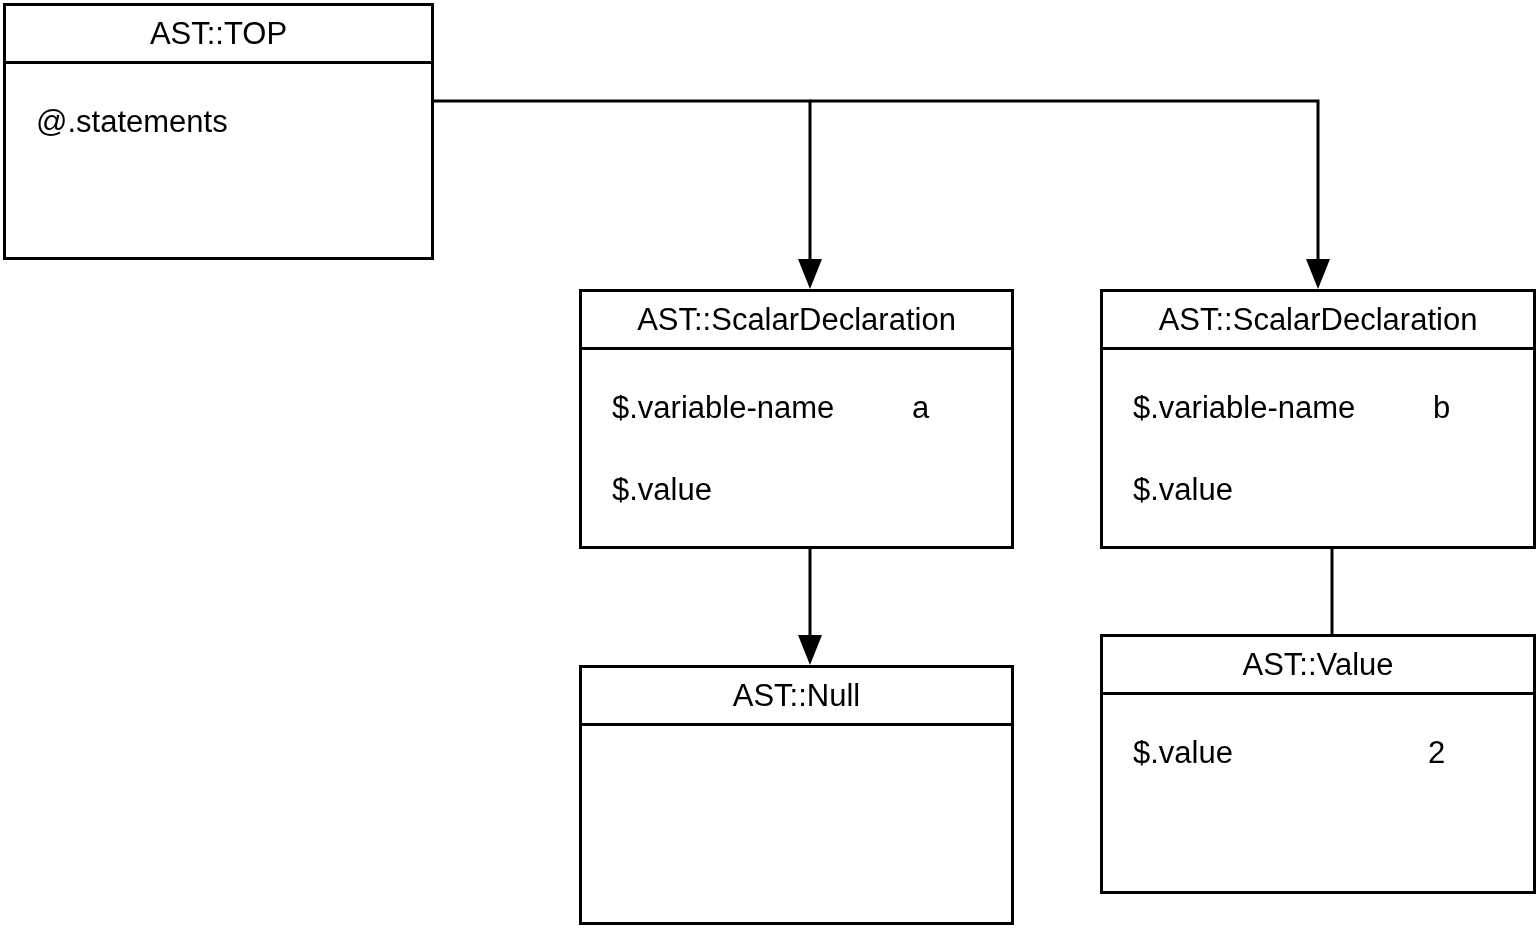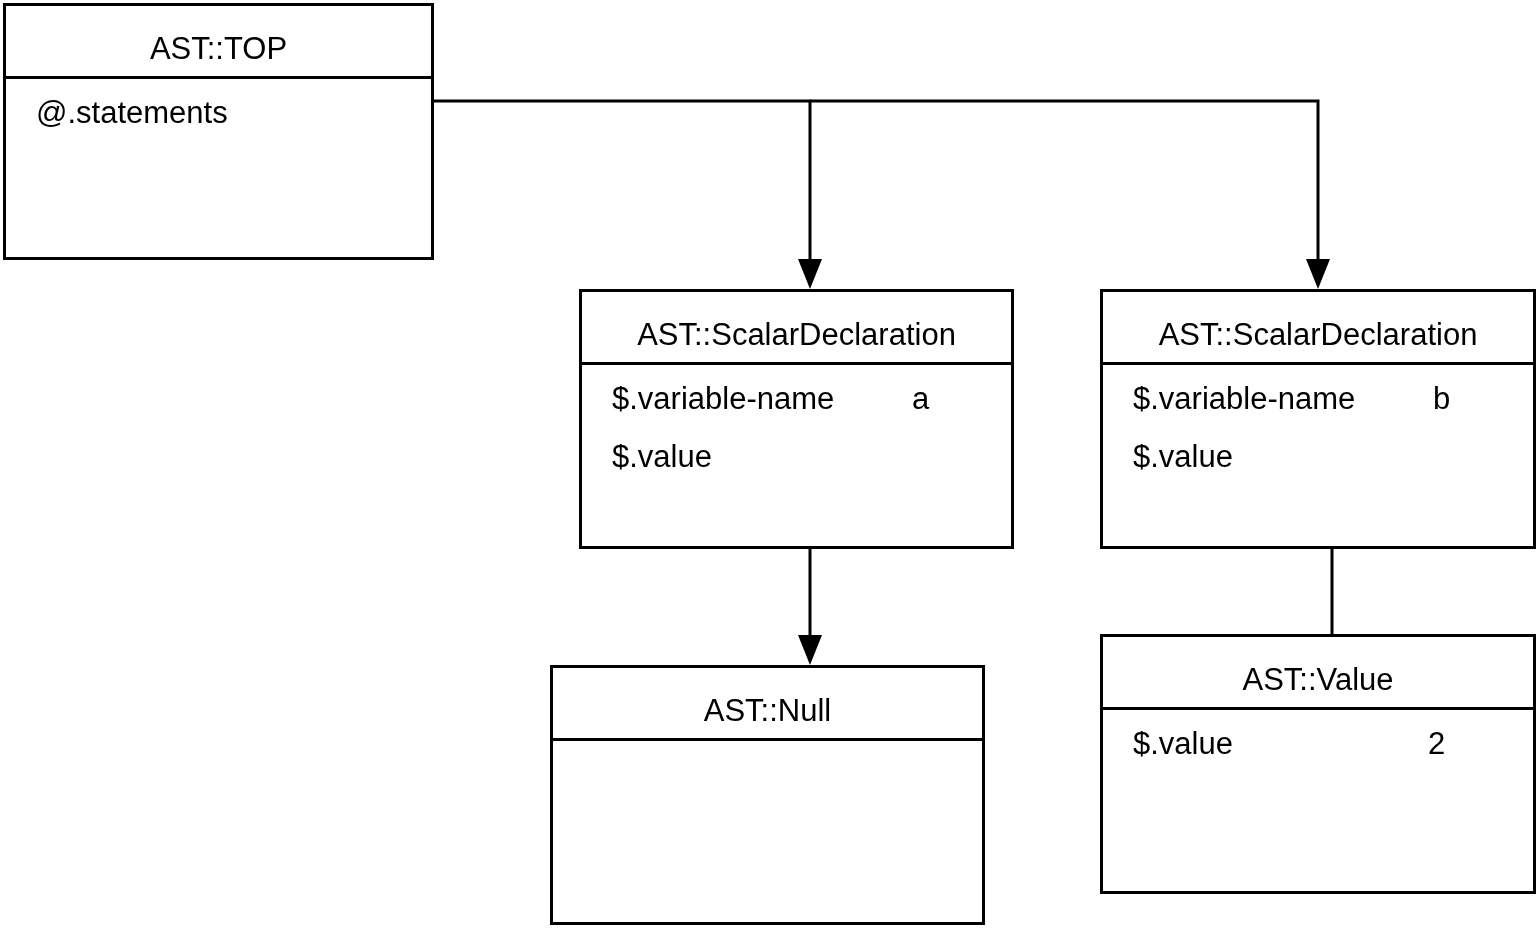--- a/index.html
+++ b/index.html
@@ -27,37 +27,37 @@
   .node-title {
     box-sizing: border-box;
     height: 58px;
     border-bottom: 3px solid #000000;
     display: flex;
     align-items: center;
     justify-content: center;
     font-size: 31px;
     line-height: 1;
     white-space: nowrap;
-    margin-top: 15px;
   }
   .node-body {
     position: relative;
     box-sizing: border-box;
     height: calc(100% - 58px);
     padding-top: 18px;
   }
   .field-row {
     position: relative;
     display: flex;
     align-items: baseline;
     height: 58px;
     padding-left: 30px;
     font-size: 31px;
     line-height: 1;
     white-space: nowrap;
+    margin-top: 24px;
   }
   .field-key { display: inline-block; }
   .field-val {
     position: absolute;
     font-size: 31px;
   }
   svg.wires {
     position: absolute;
     left: 0;
     top: 0;
@@ -121,21 +121,21 @@
       <div class="field-row">
         <span class="field-key">$.variable-name</span>
         <span class="field-val" style="left:330px;">b</span>
       </div>
       <div class="field-row">
         <span class="field-key">$.value</span>
       </div>
     </div>
   </div>
 
-  <div class="node" style="left:550px; top:665px; width:435px; height:260px;text-align:right;">
+  <div class="node" style="left:579px; top:665px; width:435px; height:260px;text-align:right;">
     <div class="node-title">AST::Null</div>
     <div class="node-body"></div>
   </div>
 
   <div class="node" style="left:1100px; top:634px; width:436px; height:260px;">
     <div class="node-title">AST::Value</div>
     <div class="node-body">
       <div class="field-row">
         <span class="field-key">$.value</span>
         <span class="field-val" style="left:325px;">2</span>

